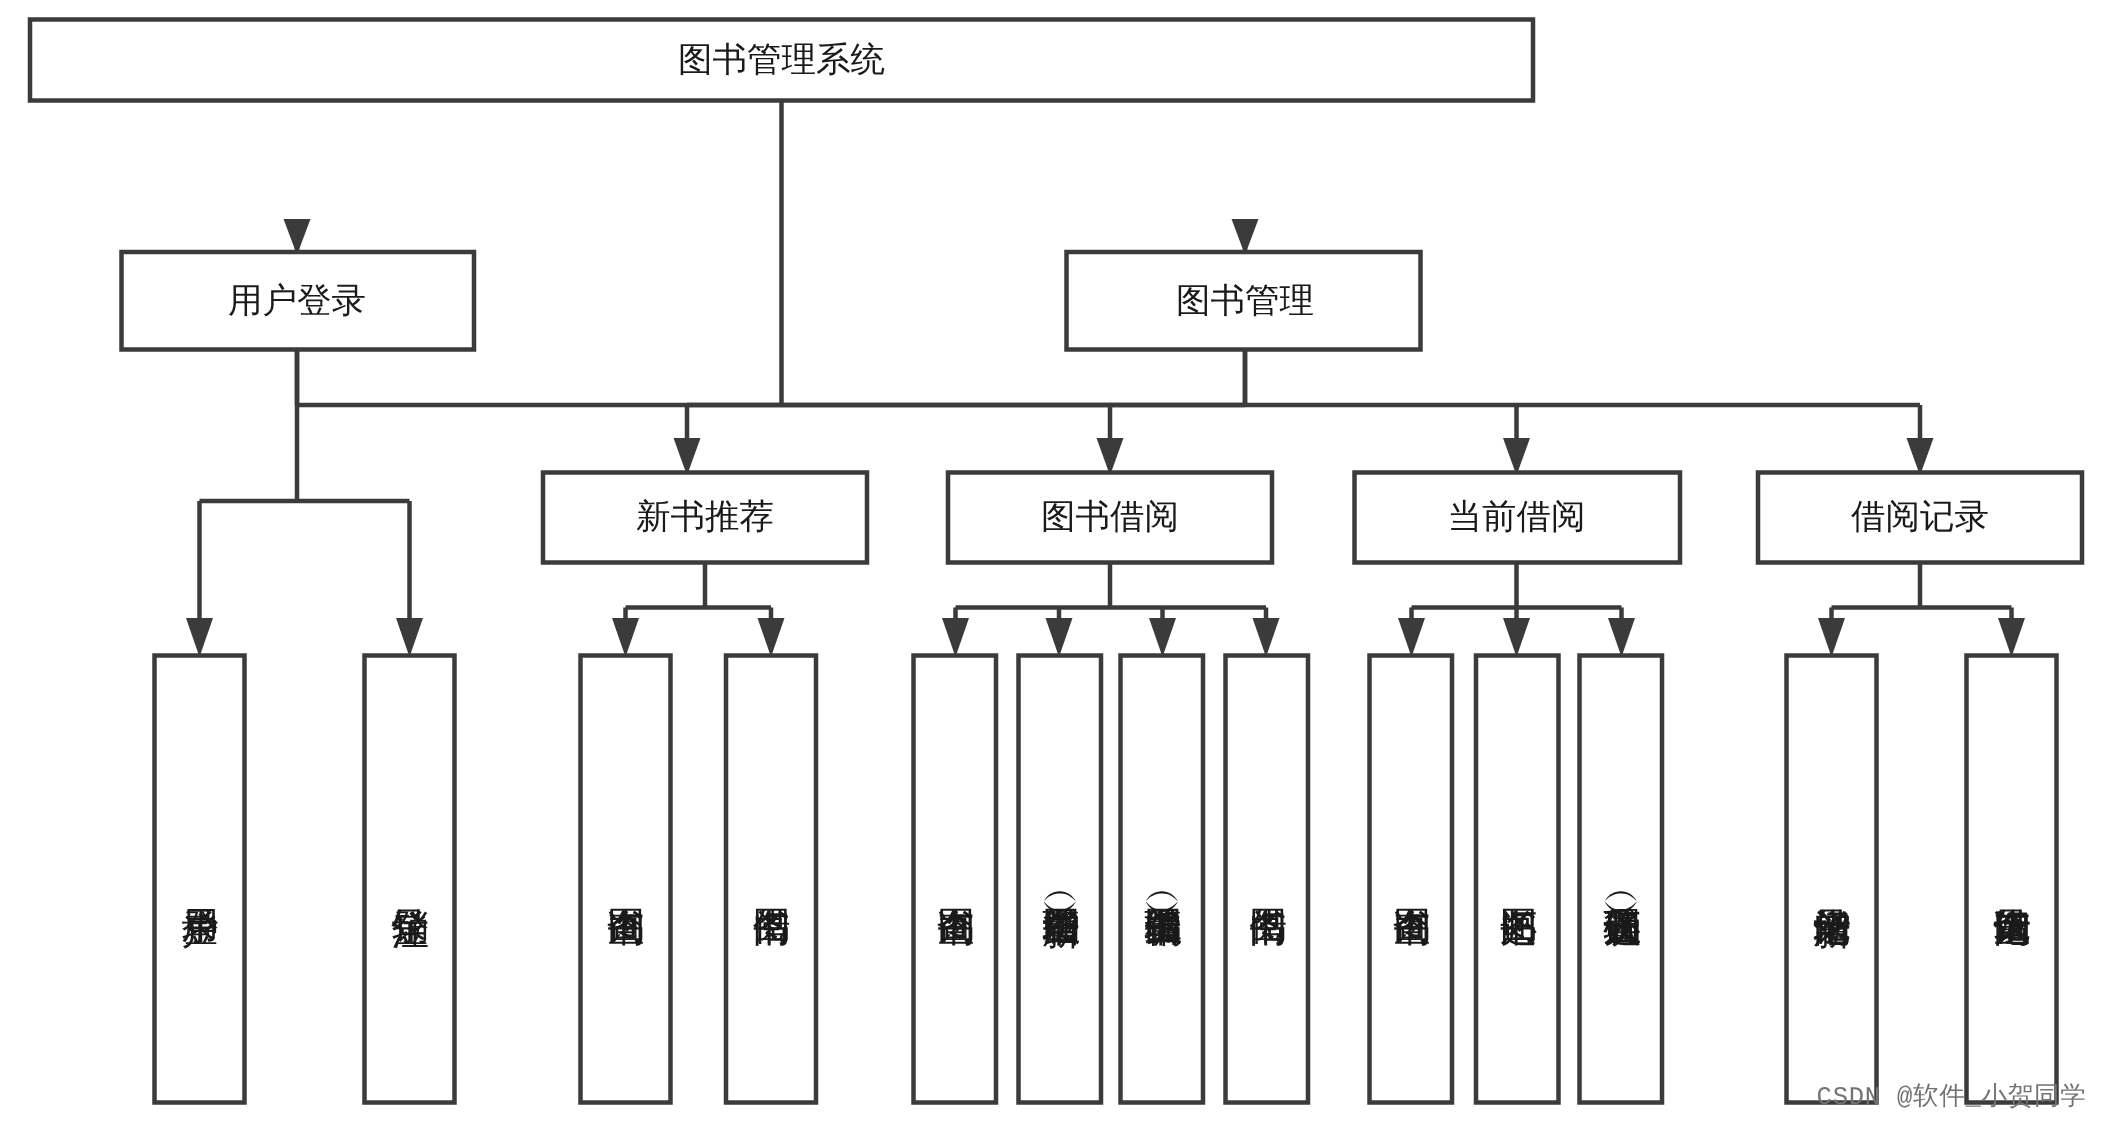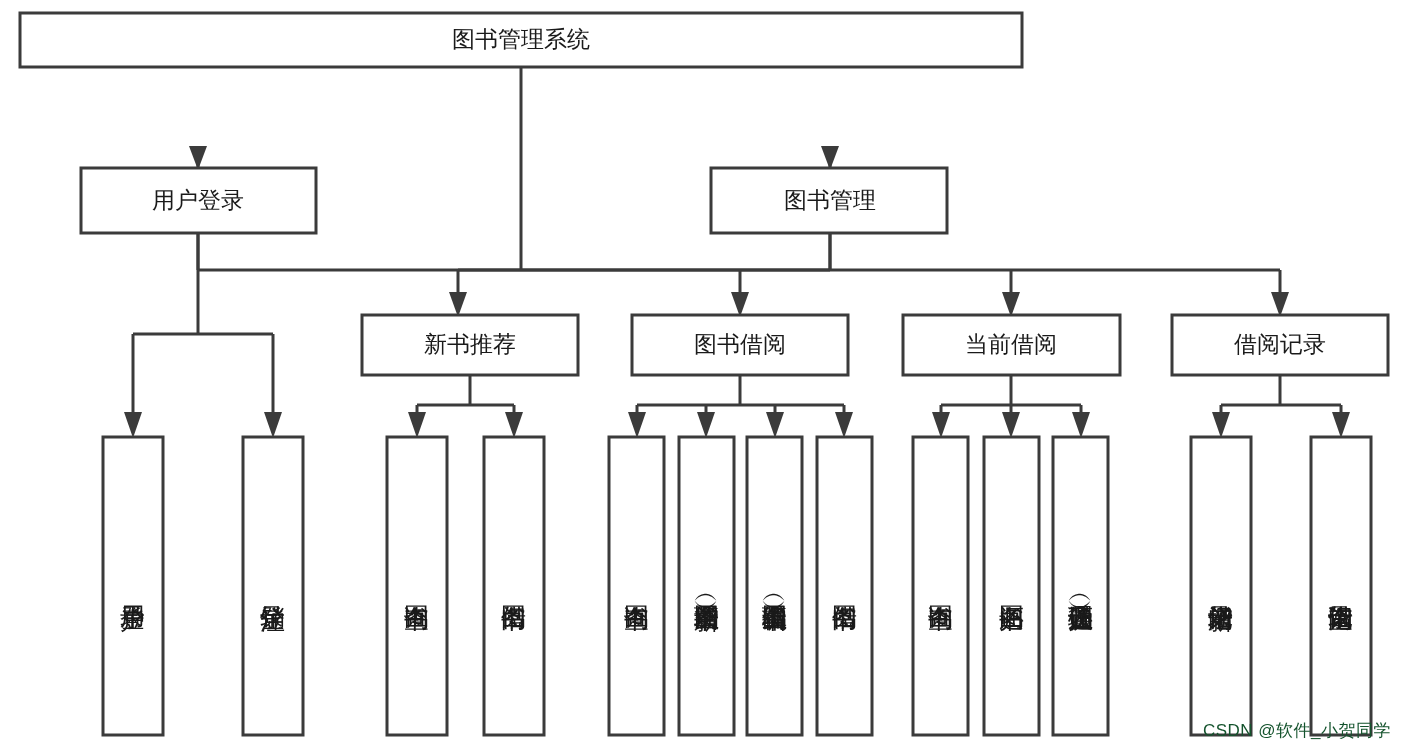--- a/index.html
+++ b/index.html
@@ -54,23 +54,23 @@
     font-size: 25px;
     fill: #1a1a1a;
     writing-mode: vertical-rl;
     text-orientation: upright;
     text-anchor: middle;
   }
   .watermark {
     position: absolute;
     right: 14px;
     bottom: 5px;
-    font-family: Liberation Sans, sans-serif;
+    font-family: Liberation Mono, monospace;
     font-size: 17px;
-    color: #14532d;
+    color: #737373;
     letter-spacing: 0.5px;
     white-space: nowrap;
     user-select: none;
   }
 </style>
 </head>
 <body>
 
 <div id="diagram-root">
 

